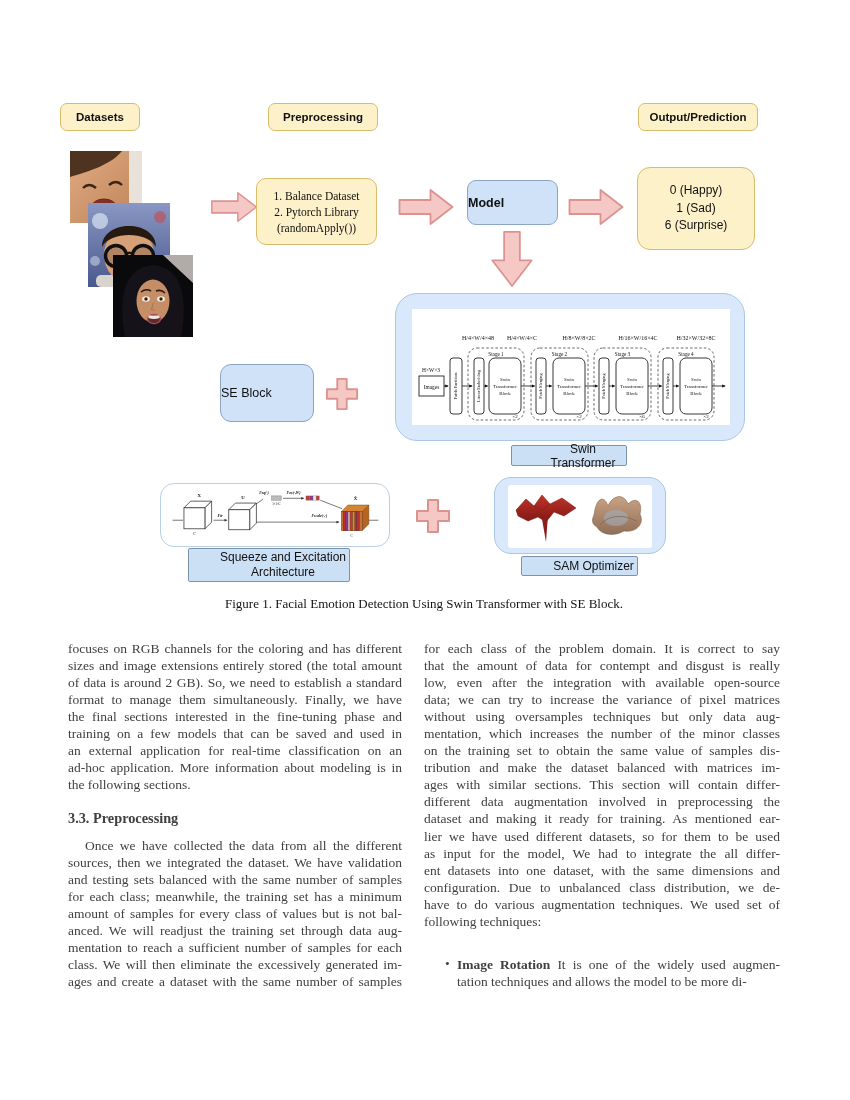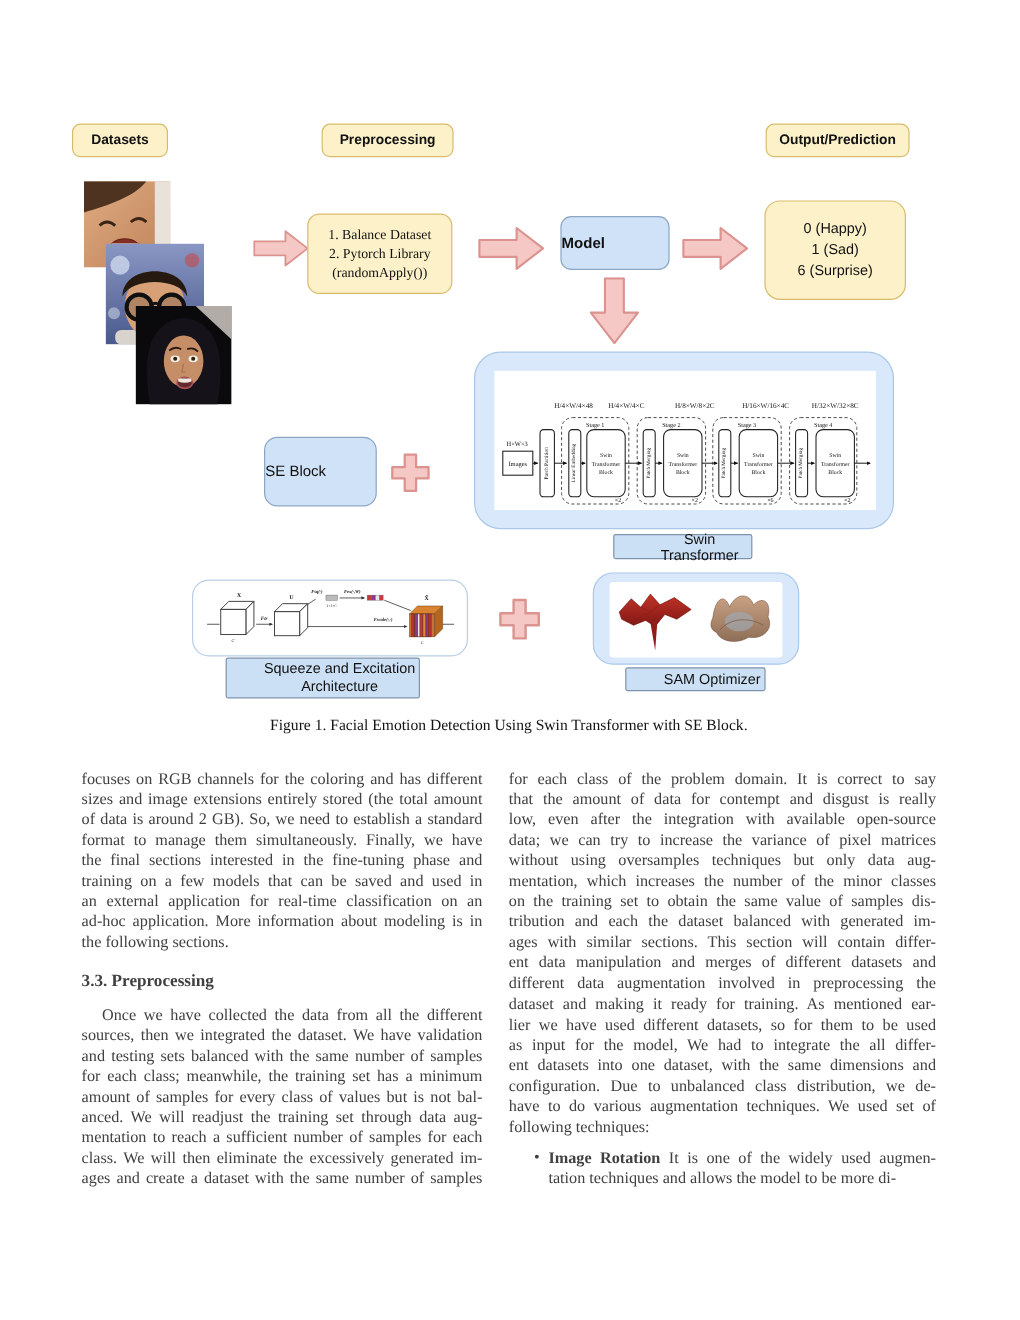--- a/index.html
+++ b/index.html
@@ -344,23 +344,22 @@
     </div>
 
   <div class="col" style="left:424px;top:640px;width:356px;">
       <div class="tline">for each class of the problem domain.  It is correct to say</div>
       <div class="tline">that the amount of data for contempt and disgust is really</div>
       <div class="tline">low, even after the integration with available open-source</div>
       <div class="tline">data; we can try to increase the variance of pixel matrices</div>
       <div class="tline">without using oversamples techniques but only data aug-</div>
       <div class="tline">mentation, which increases the number of the minor classes</div>
       <div class="tline">on the training set to obtain the same value of samples dis-</div>
-      <div class="tline">tribution and each the dataset balanced with generated im-</div>
+      <div class="tline">tribution and make the dataset balanced with matrices im-</div>
       <div class="tline">ages with similar sections. This section will contain differ-</div>
-      <div class="tline">ent data manipulation and merges of different datasets and</div>
       <div class="tline">different data augmentation involved in preprocessing the</div>
       <div class="tline">dataset and making it ready for training. As mentioned ear-</div>
       <div class="tline">lier we have used different datasets, so for them to be used</div>
       <div class="tline">as input for the model, We had to integrate the all differ-</div>
       <div class="tline">ent datasets into one dataset, with the same dimensions and</div>
       <div class="tline">configuration. Due to unbalanced class distribution, we de-</div>
       <div class="tline">have to do various augmentation techniques. We used set of</div>
       <div class="tline tlast">following techniques:</div>
     </div>
   <div class="col bullet" style="left:424px;top:956px;width:356px;box-sizing:border-box;">

